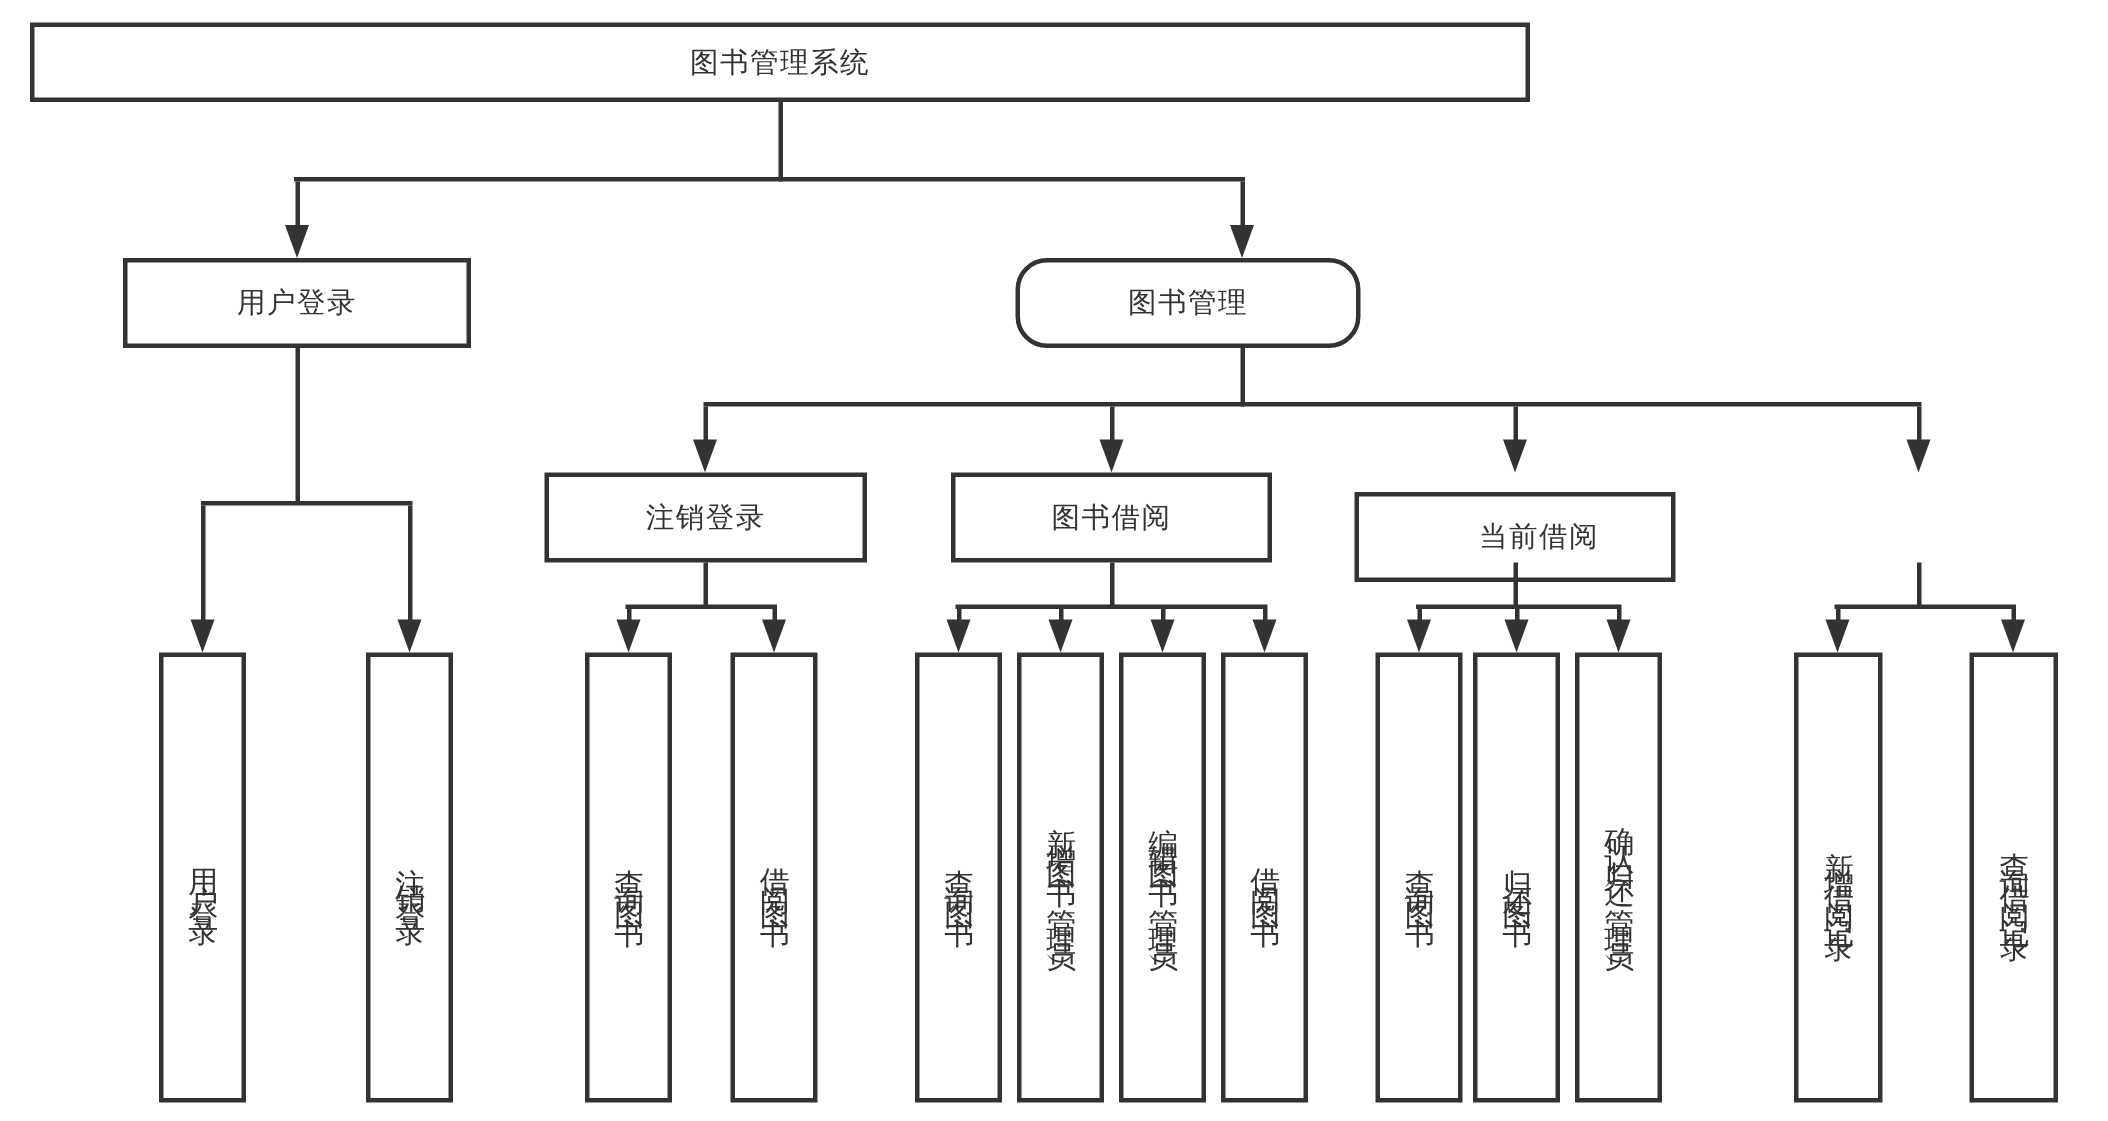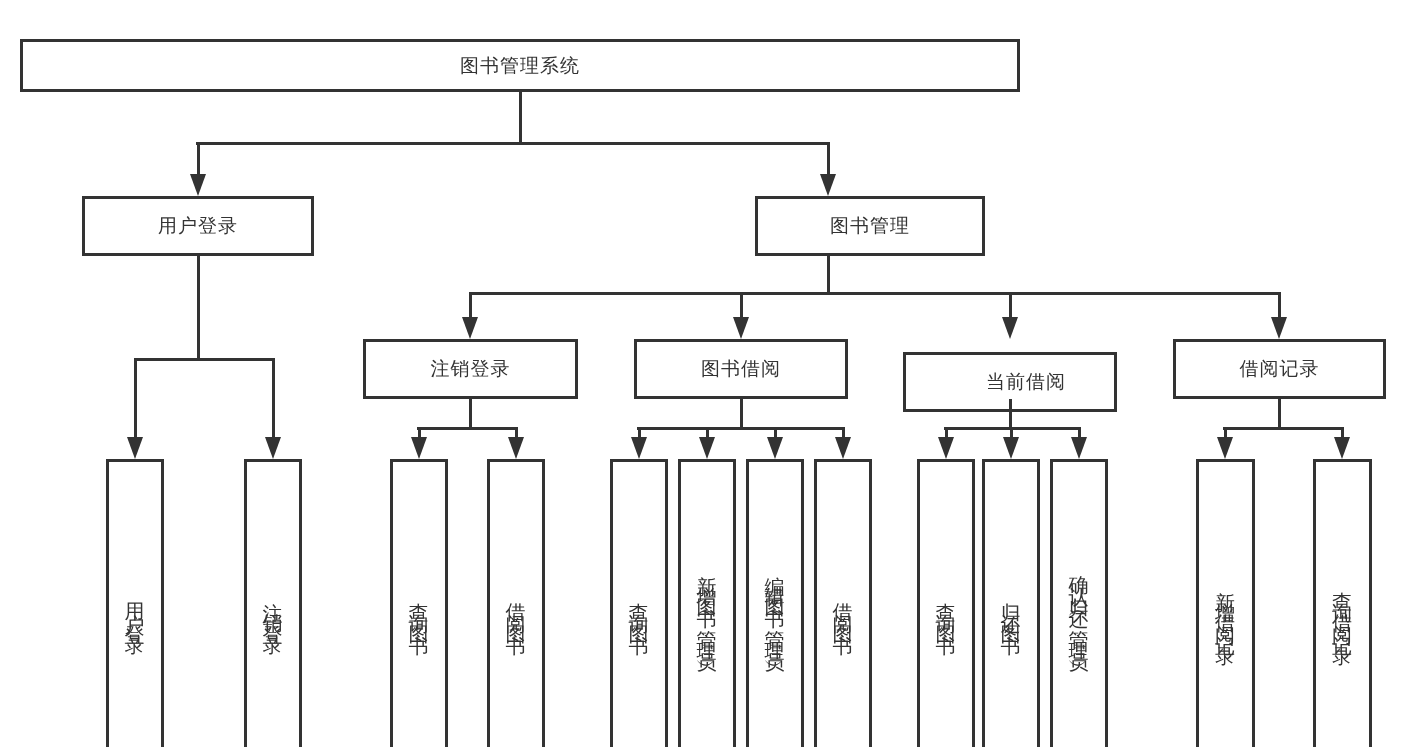--- a/index.html
+++ b/index.html
@@ -1,17 +1,17 @@
 <!DOCTYPE html>
 <html><head>
 <meta charset="utf-8">
 <style>
   html,body{margin:0;padding:0;background:#ffffff;}
   body{width:1405px;height:747px;overflow:hidden;font-family:"Liberation Sans", sans-serif;}
-  .canvas{position:relative;width:1405px;height:621px;background:#ffffff;margin-top:24px;}
+  .canvas{position:relative;width:1405px;height:621px;background:#ffffff;}
   .box{
     position:absolute;box-sizing:border-box;
     border:3px solid #333333;background:#ffffff;color:#333333;
     display:flex;align-items:center;justify-content:center;
     font-size:19px;letter-spacing:1px;white-space:nowrap;
   }
   .vbox{
     position:absolute;box-sizing:border-box;
     border:3px solid #333333;background:#ffffff;color:#333333;
     display:flex;align-items:center;justify-content:center;
@@ -43,21 +43,21 @@
   <div class="box" style="left:20px;top:15px;width:1000px;height:53px;">图书管理系统</div>
 
   <div class="vline" style="left:519px;top:68px;height:53px;"></div>
   <div class="hline" style="left:196px;top:118px;width:634px;"></div>
   <div class="vline" style="left:197px;top:121px;height:30px;"></div>
   <div class="vline" style="left:827px;top:121px;height:30px;"></div>
   <div class="arrow" style="left:190px;top:150px;"></div>
   <div class="arrow" style="left:820px;top:150px;"></div>
 
   <div class="box" style="left:82px;top:172px;width:232px;height:60px;">用户登录</div>
-  <div class="box" style="left:755px;top:172px;width:230px;height:60px;">图书管理</div>
+  <div class="box" style="left:677px;top:172px;width:230px;height:60px;border-radius:21px;">图书管理</div>
 
   <div class="vline" style="left:197px;top:232px;height:102px;"></div>
   <div class="hline" style="left:134px;top:334px;width:141px;"></div>
   <div class="vline" style="left:134px;top:337px;height:78px;"></div>
   <div class="vline" style="left:272px;top:337px;height:78px;"></div>
   <div class="arrow" style="left:127px;top:413px;"></div>
   <div class="arrow" style="left:265px;top:413px;"></div>
 
   <div class="vline" style="left:827px;top:232px;height:39px;"></div>
   <div class="hline" style="left:469px;top:268px;width:812px;"></div>
@@ -66,21 +66,20 @@
   <div class="vline" style="left:1009px;top:271px;height:24px;"></div>
   <div class="vline" style="left:1278px;top:271px;height:24px;"></div>
   <div class="arrow" style="left:462px;top:293px;"></div>
   <div class="arrow" style="left:733px;top:293px;"></div>
   <div class="arrow" style="left:1002px;top:293px;"></div>
   <div class="arrow" style="left:1271px;top:293px;"></div>
 
   <div class="box" style="left:363px;top:315px;width:215px;height:60px;">注销登录</div>
   <div class="box" style="left:634px;top:315px;width:214px;height:60px;text-align:center;">图书借阅</div>
   <div class="box" style="left:903px;top:328px;width:214px;height:60px;padding-left:32px;">当前借阅</div>
-  <div class="box" style="left:1173px;top:315px;width:213px;height:60px;">借阅记录</div>
 
   <div class="vline" style="left:469px;top:375px;height:31px;"></div>
   <div class="vline" style="left:740px;top:375px;height:31px;"></div>
   <div class="vline" style="left:1009px;top:375px;height:31px;"></div>
   <div class="vline" style="left:1278px;top:375px;height:31px;"></div>
 
   <div class="hline" style="left:417px;top:403px;width:101px;"></div>
   <div class="hline" style="left:637px;top:403px;width:208px;"></div>
   <div class="hline" style="left:944px;top:403px;width:137px;"></div>
   <div class="hline" style="left:1223px;top:403px;width:121px;"></div>

